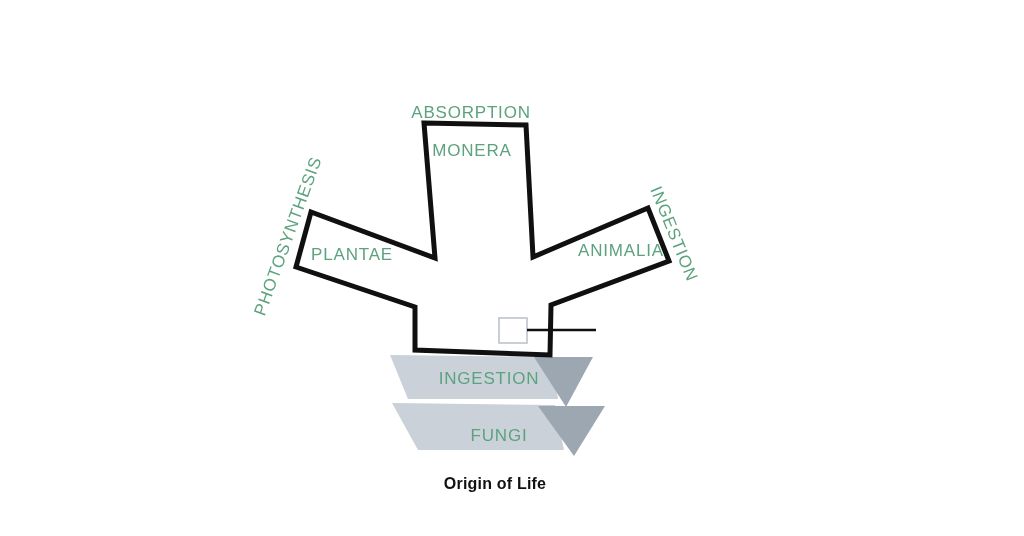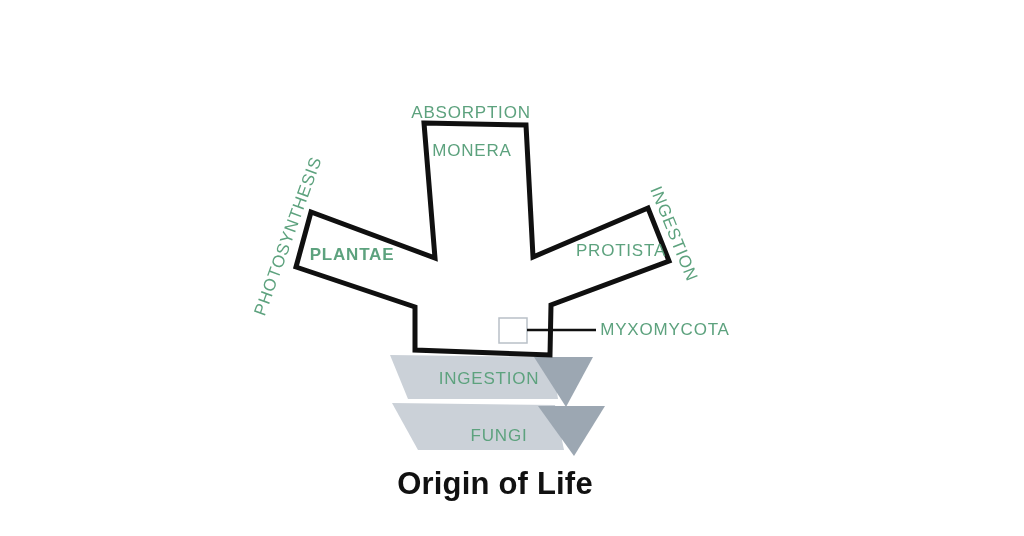--- a/index.html
+++ b/index.html
@@ -15,21 +15,21 @@
   .leader{stroke:var(--outline_black);stroke-width:2.5;}
   .lbl{
     position:absolute;color:var(--label_green);font-size:17px;
     letter-spacing:.8px;white-space:nowrap;line-height:1;
     transform:translate(-50%,-50%);
   }
   .rot-left{transform:translate(-50%,-50%) rotate(-70deg);}
   .rot-right{transform:translate(-50%,-50%) rotate(68deg);}
   .title{
     position:absolute;transform:translate(-50%,-50%);
-    color:var(--title_color);font-weight:bold;font-size:31px;
+    color:var(--title_color);font-weight:bold;font-size:16px;
     letter-spacing:.2px;white-space:nowrap;
   }
 </style>
 </head>
 <body>
 
 <div class="stage">
 
   <svg class="diagram-svg" width="1024" height="536" viewBox="0 0 1024 536">
 
@@ -42,23 +42,22 @@
 
     <rect class="callout-box" x="499" y="318" width="28" height="25"></rect>
     <line class="leader" x1="527" y1="330" x2="596" y2="330"></line>
   </svg>
 
   <div class="lbl" style="left:471px;top:112px;">ABSORPTION</div>
   <div class="lbl rot-left" style="left:288px;top:236px;">PHOTOSYNTHESIS</div>
   <div class="lbl rot-right" style="left:674px;top:234px;">INGESTION</div>
 
   <div class="lbl" style="left:472px;top:150px;">MONERA</div>
-  <div class="lbl" style="left:352px;top:254px;font-weight:bold;">PLANTAE</div>
-  <div class="lbl" style="left:621px;top:250px;">PROTISTA</div>
+  <div class="lbl" style="left:352px;top:254px;">PLANTAE</div>
+  <div class="lbl" style="left:621px;top:250px;">ANIMALIA</div>
 
-  <div class="lbl" style="left:665px;top:329px;">MYXOMYCOTA</div>
 
   <div class="lbl" style="left:489px;top:378px;">INGESTION</div>
   <div class="lbl" style="left:499px;top:435px;">FUNGI</div>
 
   <div class="title" style="left:495px;top:484px;">Origin of Life</div>
 
 </div>
 
 </body></html>

